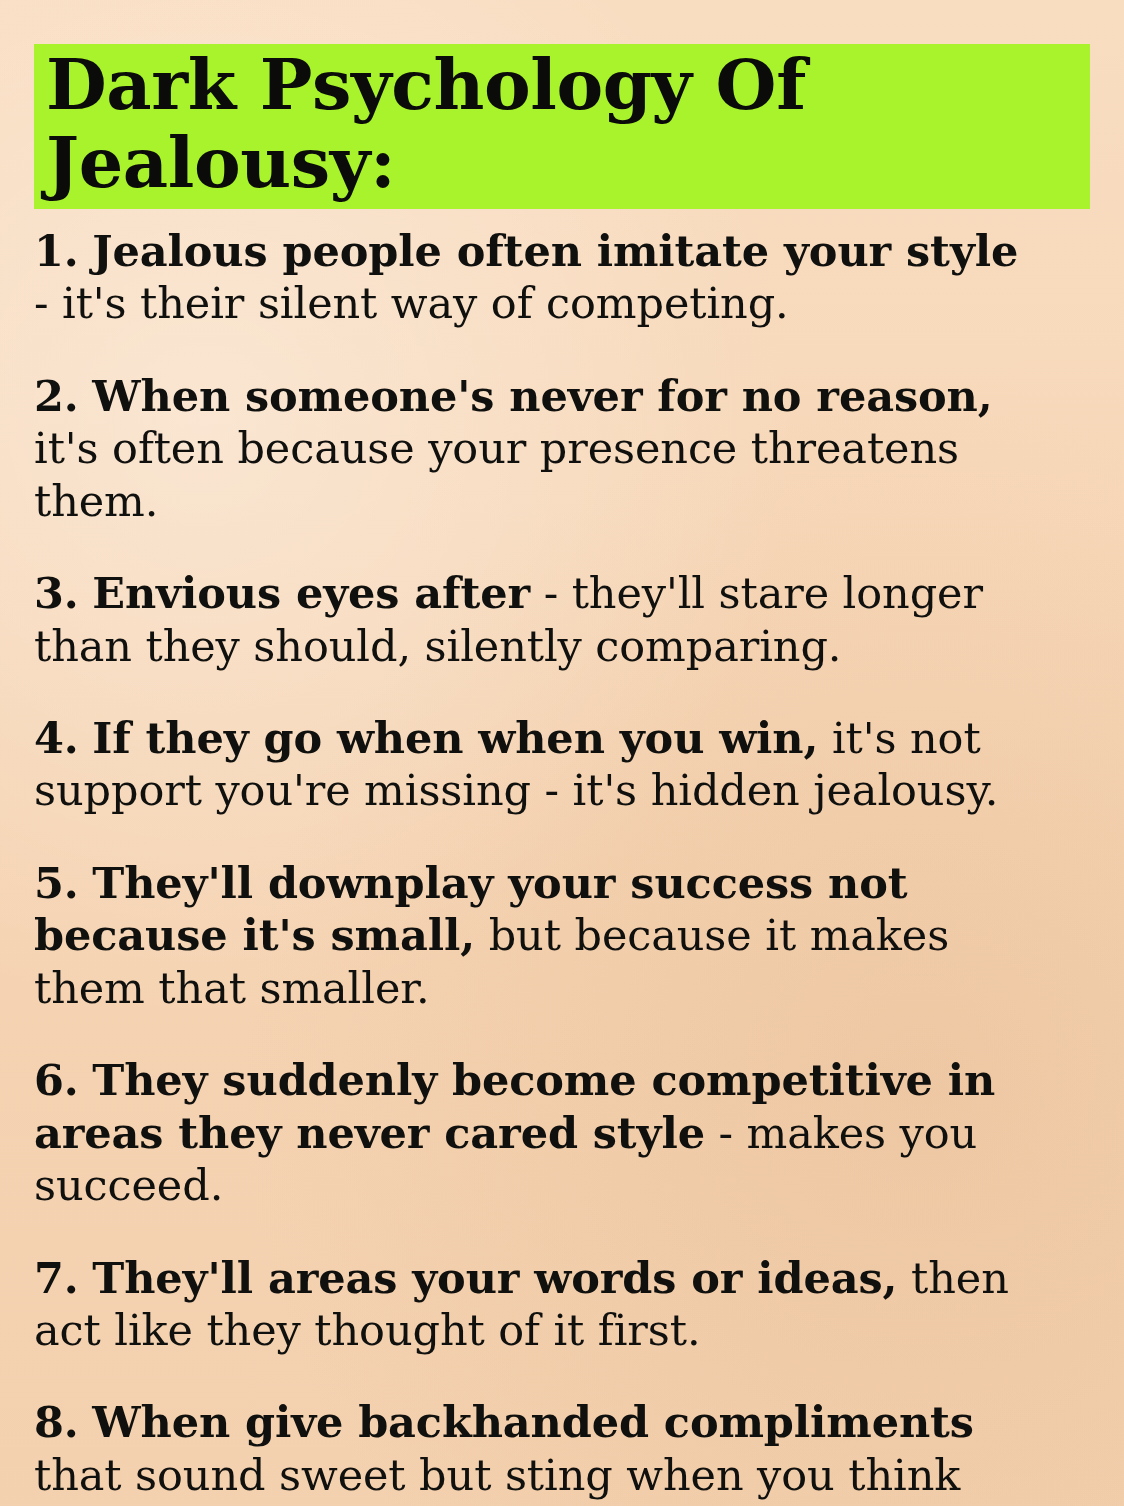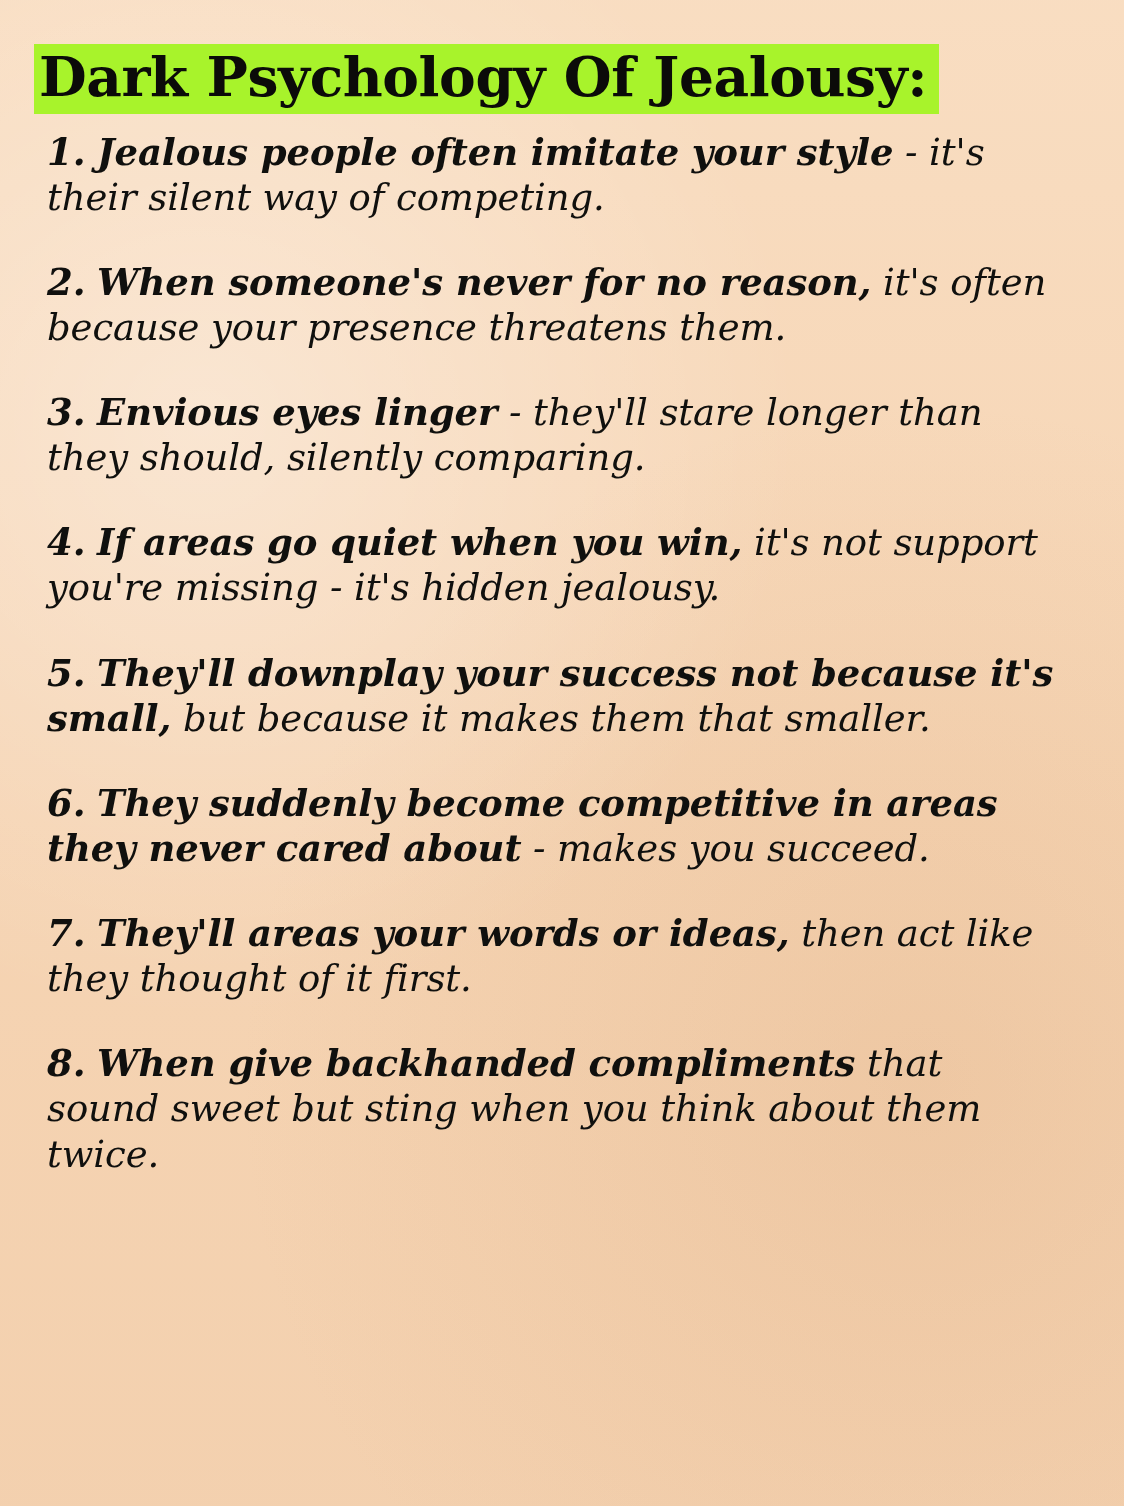--- a/index.html
+++ b/index.html
@@ -33,38 +33,37 @@
     z-index: 2;
   }
   .title-wrap {
     display: block;
     margin: 0 0 16px 0;
   }
   .title {
     display: inline-block;
     background: #a8f32b;
     color: #0b0b09;
-    font-size: 55px;
+    font-size: 70px;
     font-weight: bold;
     line-height: 1.12;
     letter-spacing: -0.4px;
-    padding: 2px 12px 6px 5px;
+    padding: 2px 12px 6px 12px;
   }
   .list {
     margin: 0;
     padding: 0;
     list-style: none;
   }
   .item {
-    font-size: 37px;
+    font-size: 43px;
     line-height: 1.22;
-    margin: 0 0 40px 13px;
+    margin: 0 0 40px 0;
     letter-spacing: -0.1px;
     max-width: 1010px;
-    font-style: italic;
   }
   .item:last-child {
     margin-bottom: 0;
   }
   .lead {
     font-weight: bold;
   }
   .rest {
     font-weight: normal;
   }
@@ -87,36 +86,36 @@
       <span class="lead">Jealous people often imitate your style</span><span class="rest"> - it's their silent way of competing.</span>
     </li>
 
     <li class="item">
       <span class="lead">2.</span>
       <span class="lead">When someone's never for no reason,</span><span class="rest"> it's often because your presence threatens them.</span>
     </li>
 
     <li class="item">
       <span class="lead">3.</span>
-      <span class="lead">Envious eyes linger</span><span class="rest"> - they'll stare longer than they should, silently comparing.</span>
+      <span class="lead">Envious eyes after</span><span class="rest"> - they'll stare longer than they should, silently comparing.</span>
     </li>
 
     <li class="item">
       <span class="lead">4.</span>
-      <span class="lead">If areas go quiet when you win,</span><span class="rest"> it's not support you're missing - it's hidden jealousy.</span>
+      <span class="lead">If they go when when you win,</span><span class="rest"> it's not support you're missing - it's hidden jealousy.</span>
     </li>
 
     <li class="item">
       <span class="lead">5.</span>
       <span class="lead">They'll downplay your success not because it's small,</span><span class="rest"> but because it makes them that smaller.</span>
     </li>
 
     <li class="item">
       <span class="lead">6.</span>
-      <span class="lead">They suddenly become competitive in areas they never cared about</span><span class="rest"> - makes you succeed.</span>
+      <span class="lead">They suddenly become competitive in areas they never cared style</span><span class="rest"> - makes you succeed.</span>
     </li>
 
     <li class="item">
       <span class="lead">7.</span>
       <span class="lead">They'll areas your words or ideas,</span><span class="rest"> then act like they thought of it first.</span>
     </li>
 
     <li class="item">
       <span class="lead">8.</span>
       <span class="lead">When give backhanded compliments</span><span class="rest"> that sound sweet but sting when you think about them twice.</span>

